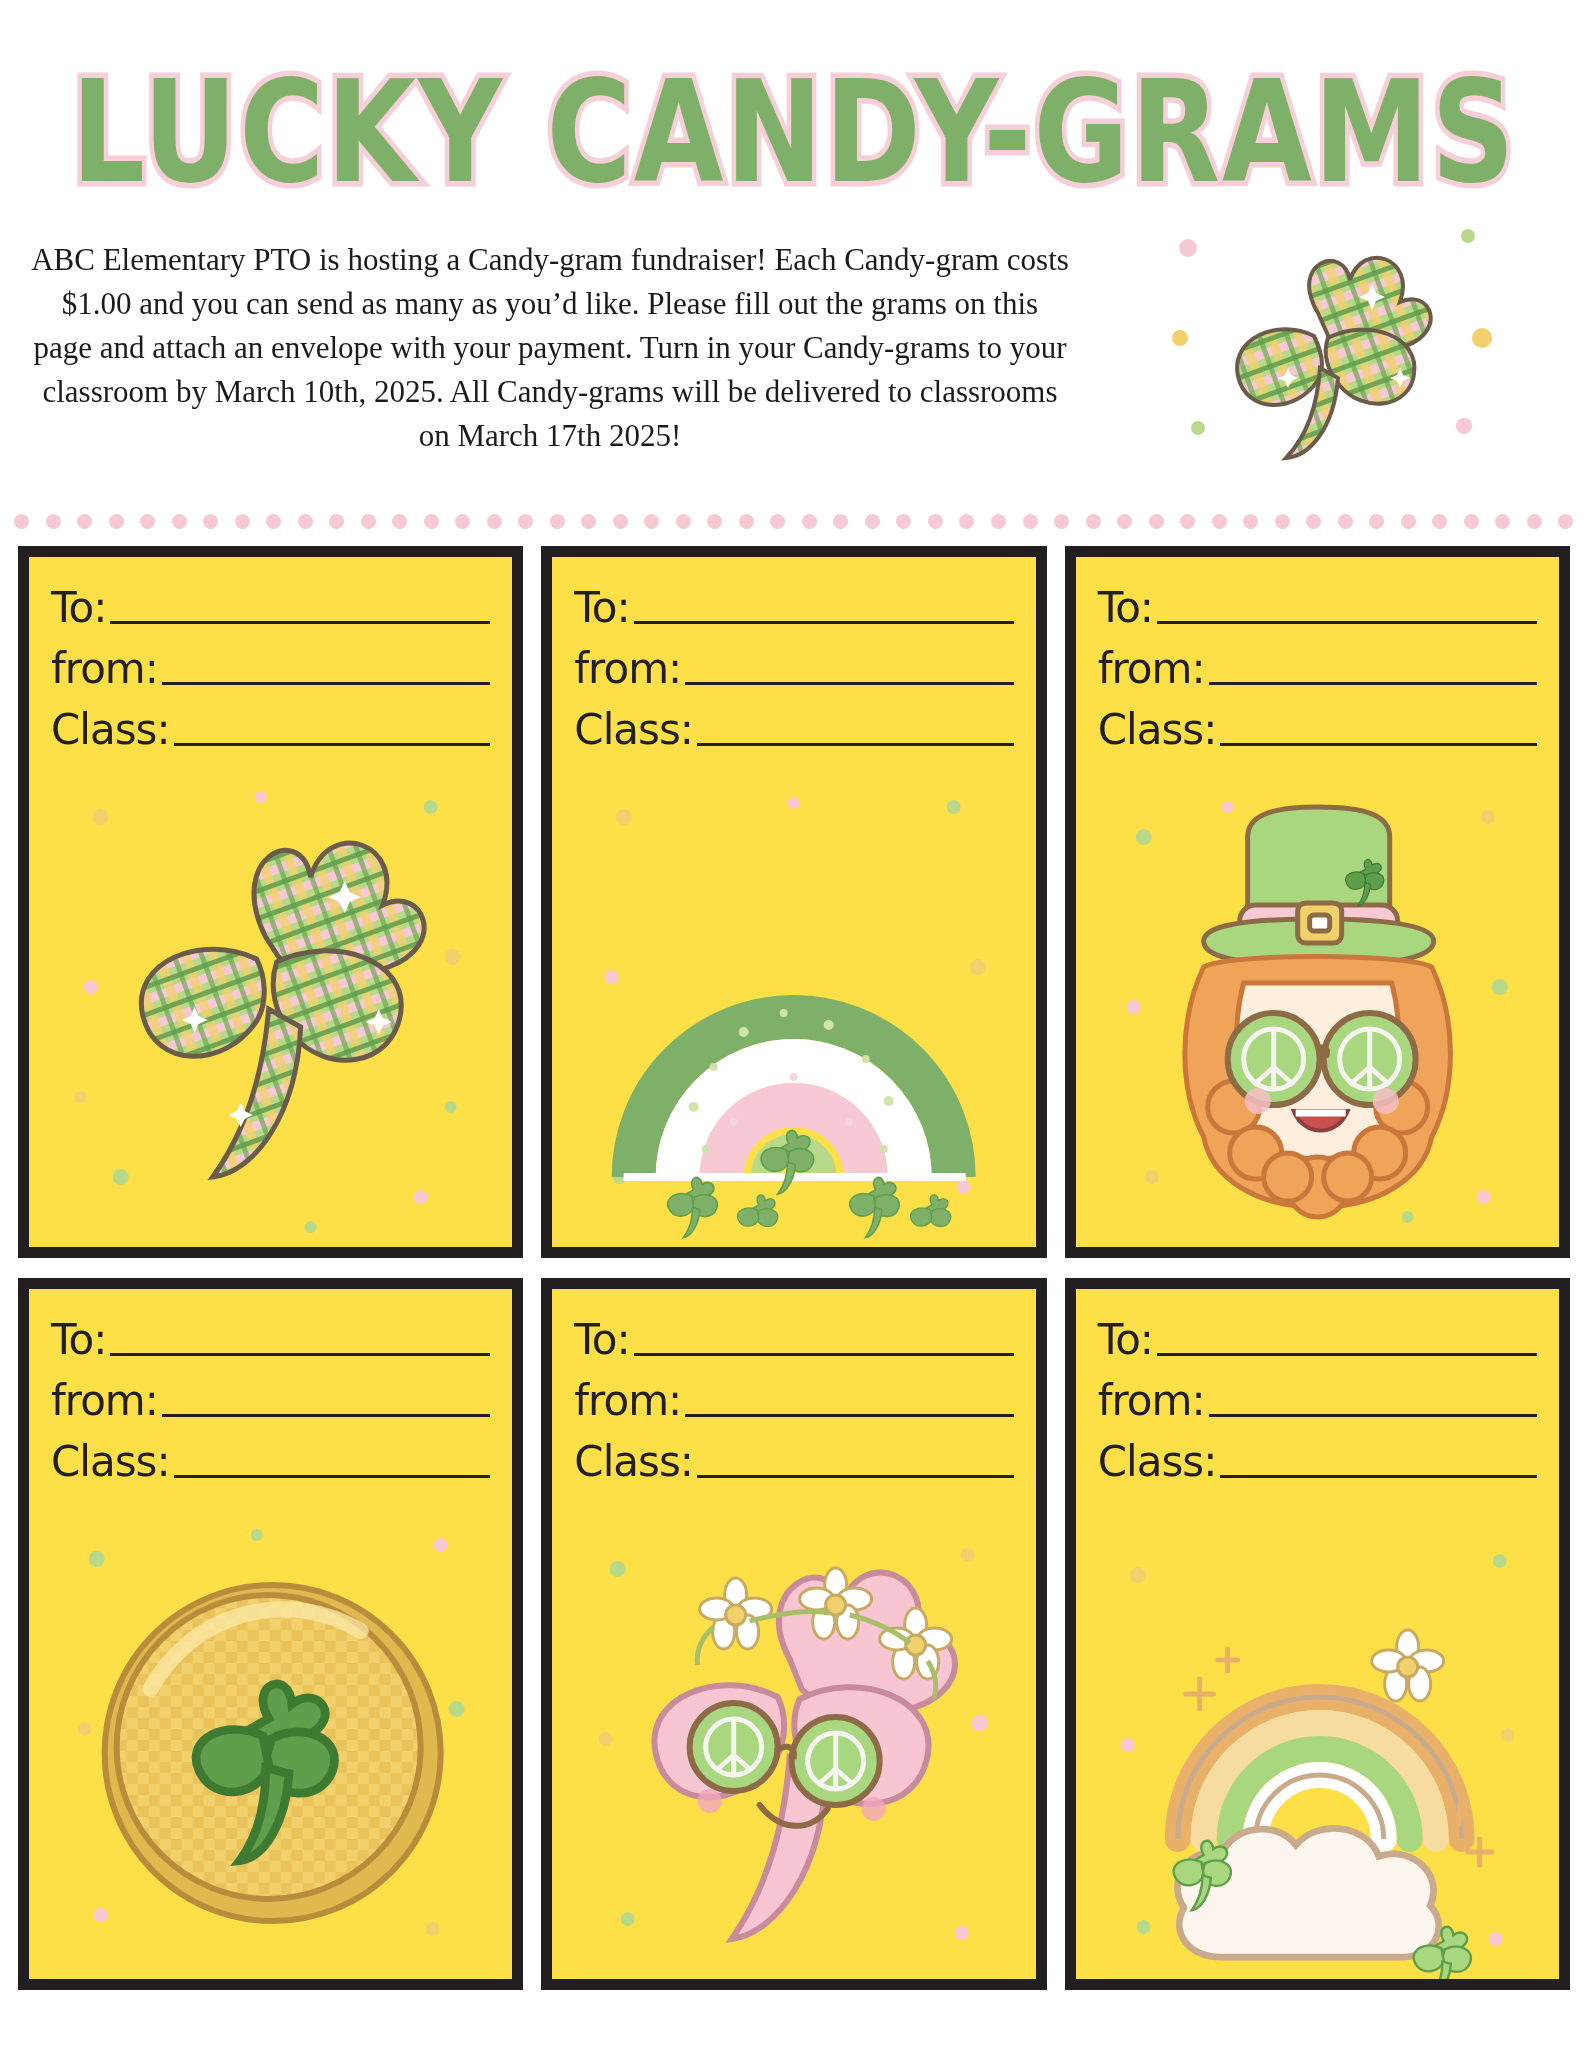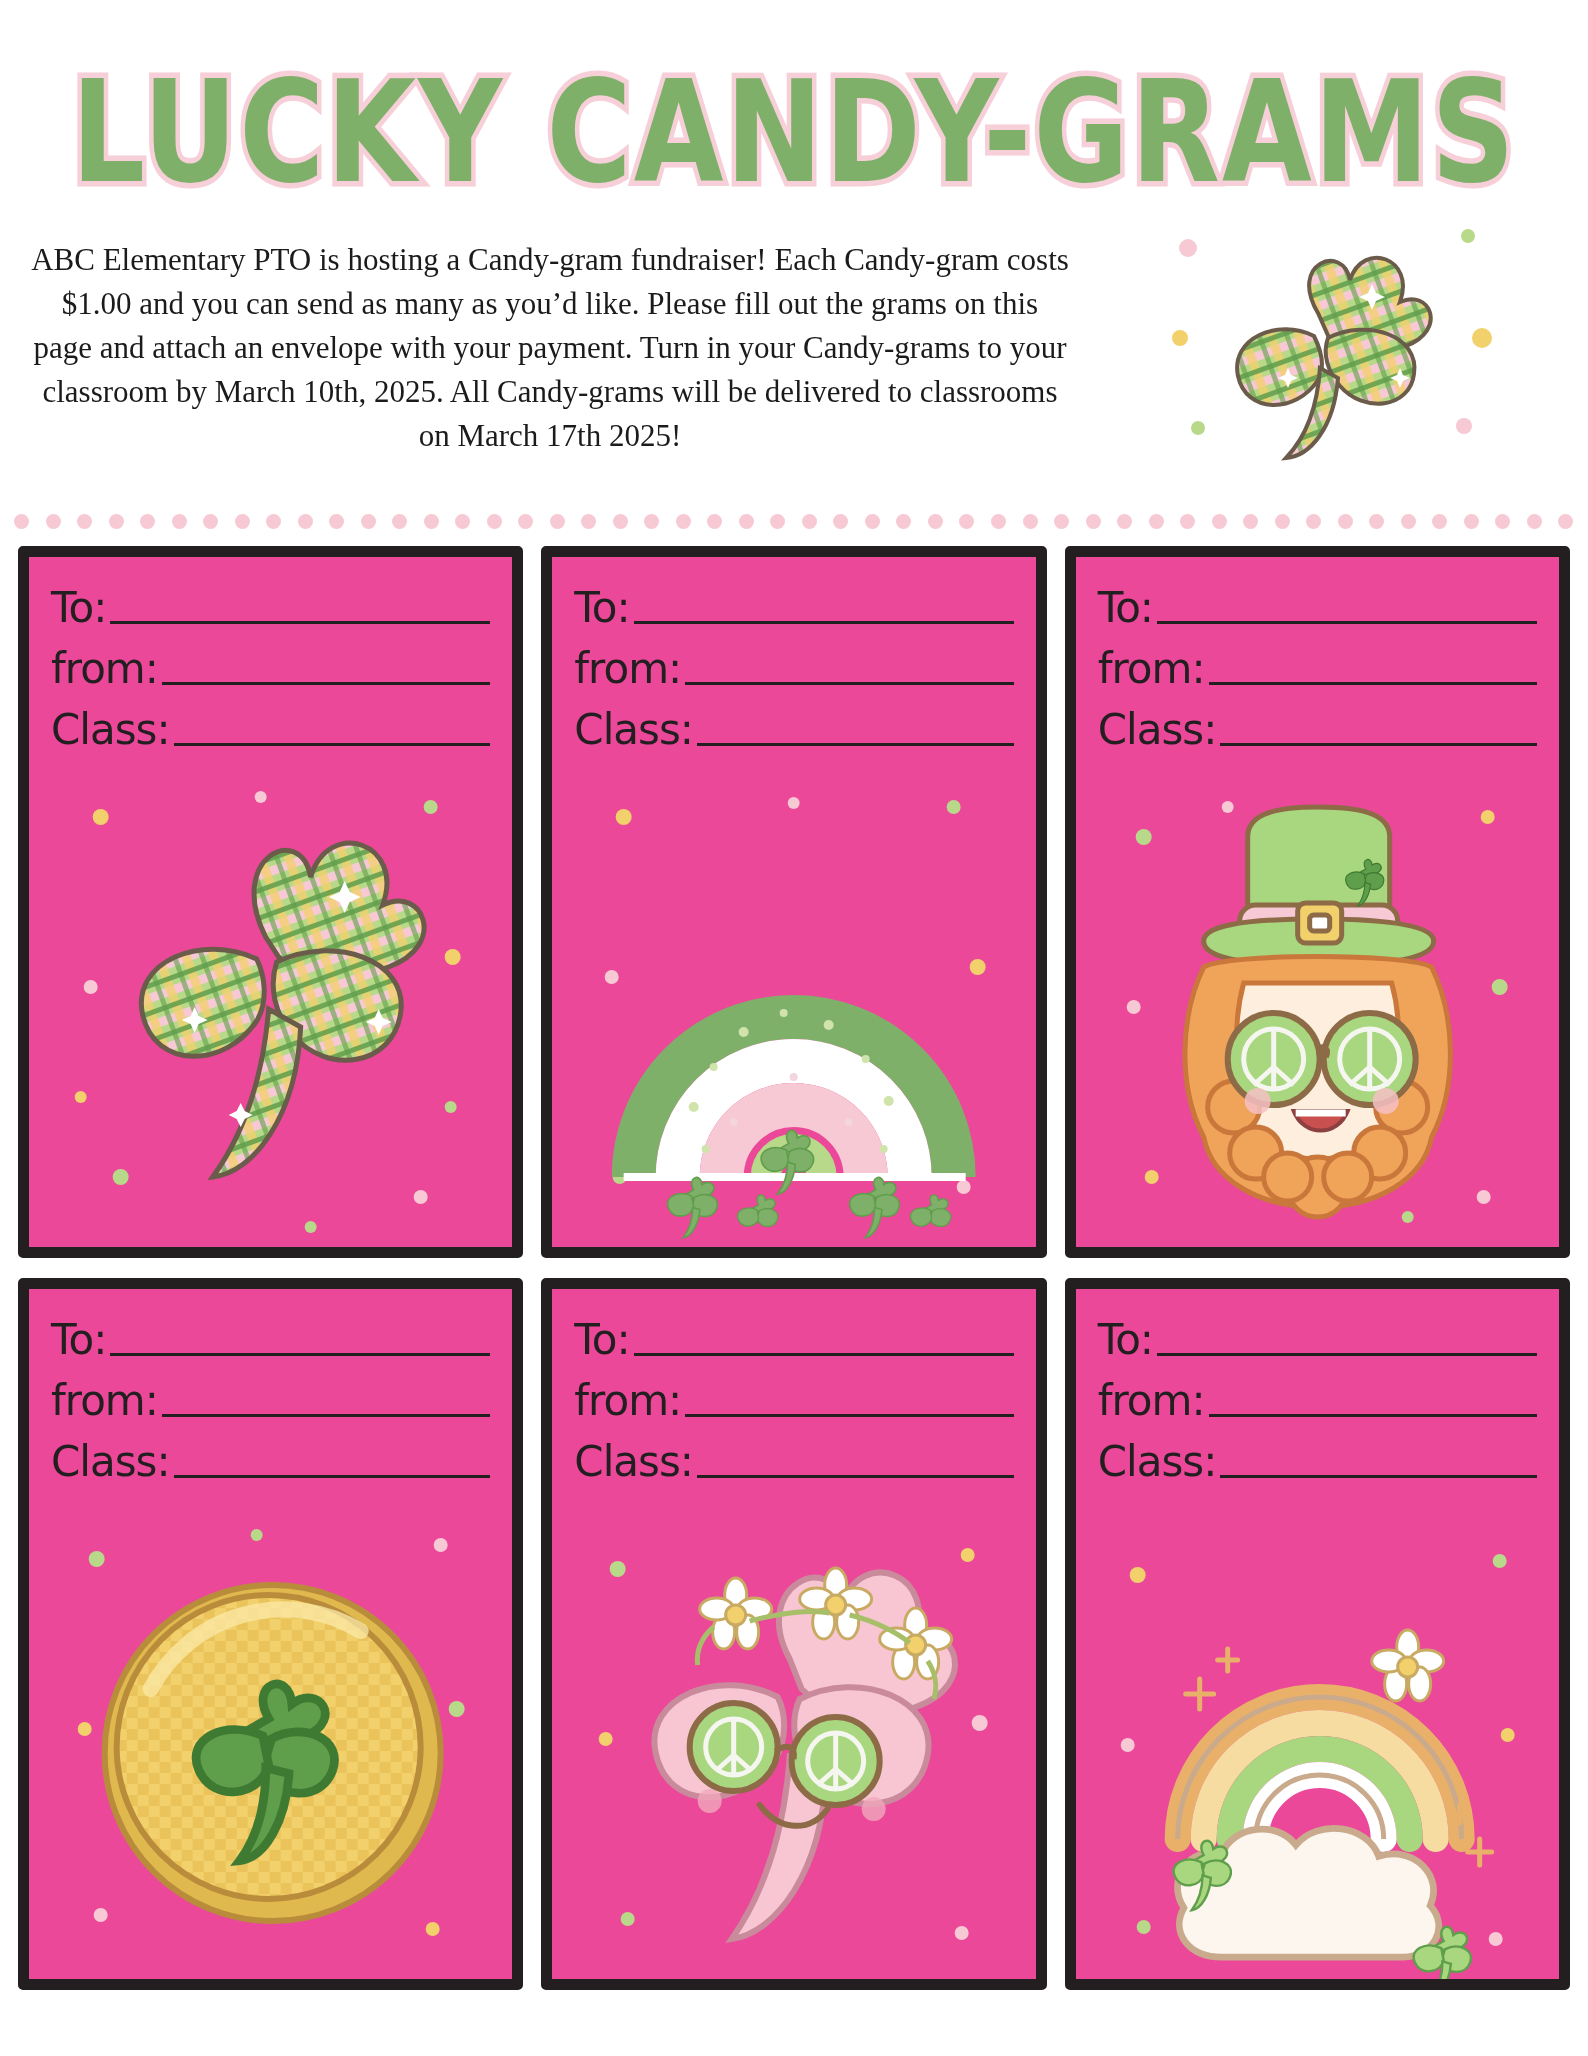--- a/index.html
+++ b/index.html
@@ -83,22 +83,22 @@
 
   
   .grid {
     display: grid;
     grid-template-columns: repeat(3, 1fr);
     gap: 20px 18px;
     padding: 12px 18px 16px 18px;
   }
   .card {
     border: 11px solid #231f20;
-    border-radius: 5px;
-    background: #ec4899;
+    border-radius: 0;
+    background: #fde047;
     height: 712px;
     position: relative;
     overflow: hidden;
     padding: 26px 22px 0 22px;
   }
   .card-lines {
     position: relative;
     z-index: 3;
   }
   .line-row {

